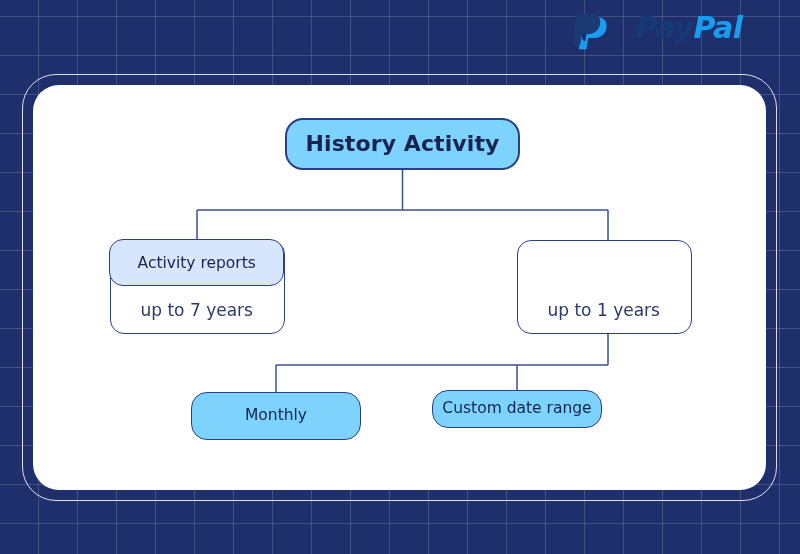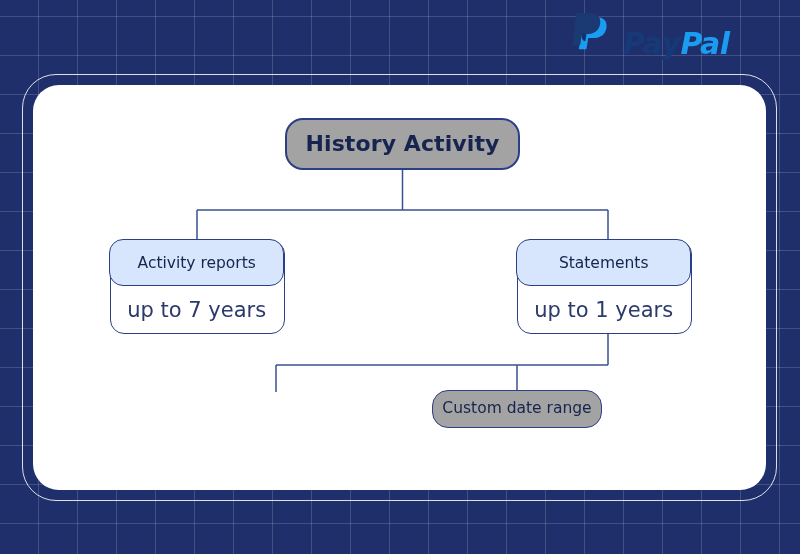--- a/index.html
+++ b/index.html
@@ -51,22 +51,22 @@
     background: #ffffff;
     border-radius: 26px;
   }
 
   
   #paypal-logo {
     position: absolute;
     left: 572px;
     top: 13px;
     display: flex;
-    align-items: flex-end;
-    gap: 9px;
+    align-items: flex-start;
+    gap: 22px;
   }
   #paypal-logo .pp-mark { width: 42px; height: 46px; display:block; }
   #paypal-logo .pp-word {
     font-family: "DejaVu Sans", sans-serif;
     font-size: 30px;
     font-weight: bold;
     font-style: italic;
     letter-spacing: -0.5px;
     line-height: 1;
   }
@@ -80,21 +80,21 @@
     left: 0; top: 0;
     width: 733px; height: 405px;
     overflow: visible;
   }
 
   
   .node {
     position: absolute;
     border: 1.8px solid #2b3f86;
     border-radius: 16px;
-    background: #a3a3a3;
+    background: #7dd3fc;
     display: flex;
     align-items: center;
     justify-content: center;
     color: #16244f;
   }
 
   .node-label {
     font-family: "DejaVu Sans", sans-serif;
     color: #16244f;
     line-height: 1.12;
@@ -147,21 +147,21 @@
     align-items: center;
     justify-content: center;
   }
   .node-split .head-label {
     font-family: "DejaVu Sans", sans-serif;
     font-size: 15.5px;
     color: #16244f;
   }
   .node-split .body-label {
     font-family: "DejaVu Sans", sans-serif;
-    font-size: 21px;
+    font-size: 17px;
     color: #2b3a6b;
   }
 
   #node-activity { left: 77px;  top: 155px; }
   #node-statements { left: 484px; top: 155px; }
 
   
   .node-leaf {
     width: 170px;
     height: 48px;
@@ -220,27 +220,27 @@
     <div class="node-split" id="node-activity">
       <div class="split-head">
         <span class="head-label">Activity reports</span>
       </div>
       <div class="split-body">
         <span class="body-label">up to 7 years</span>
       </div>
     </div>
 
     <div class="node-split" id="node-statements">
-      <div class="split-head">
-        <span class="head-label">Statements</span>
-      </div>
       <div class="split-body">
         <span class="body-label">up to 1 years</span>
       </div>
     </div>
 
+    <div class="node node-leaf" id="node-monthly">
+      <span class="node-label">Monthly</span>
+    </div>
 
     <div class="node node-leaf" id="node-custom">
       <span class="node-label">Custom date range</span>
     </div>
 
   </div>
 </div>
 
 </body></html>

